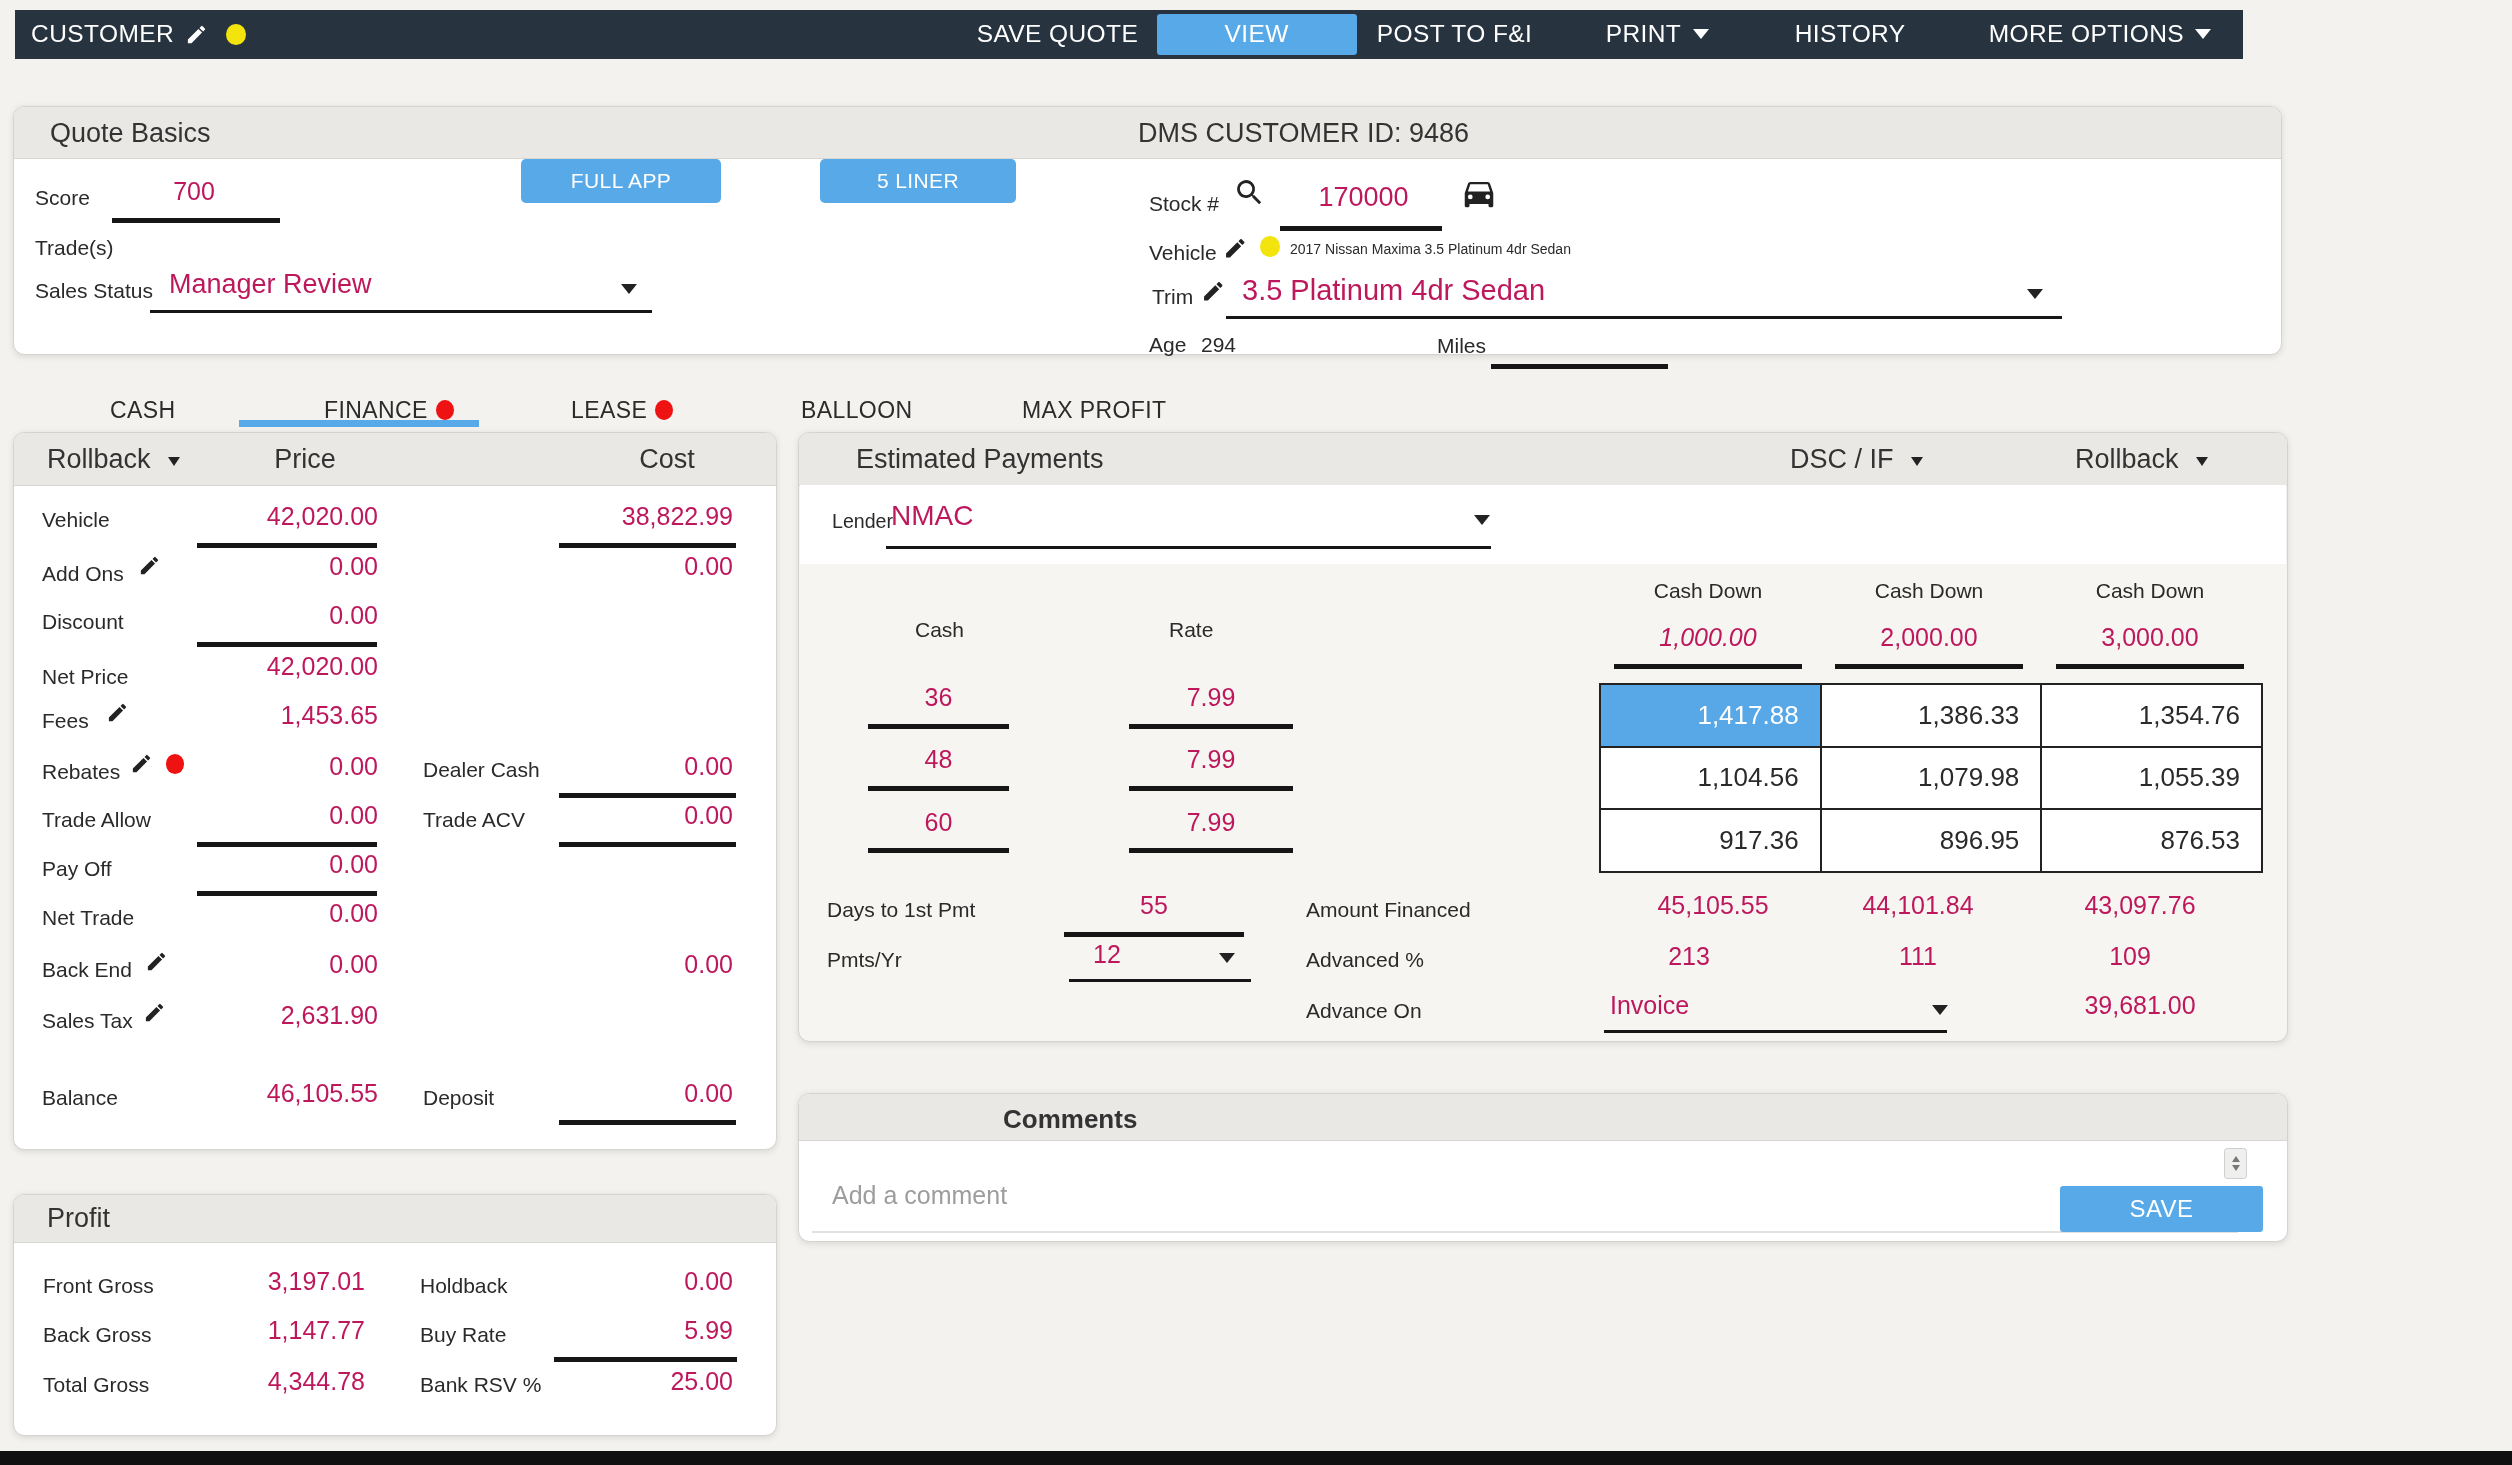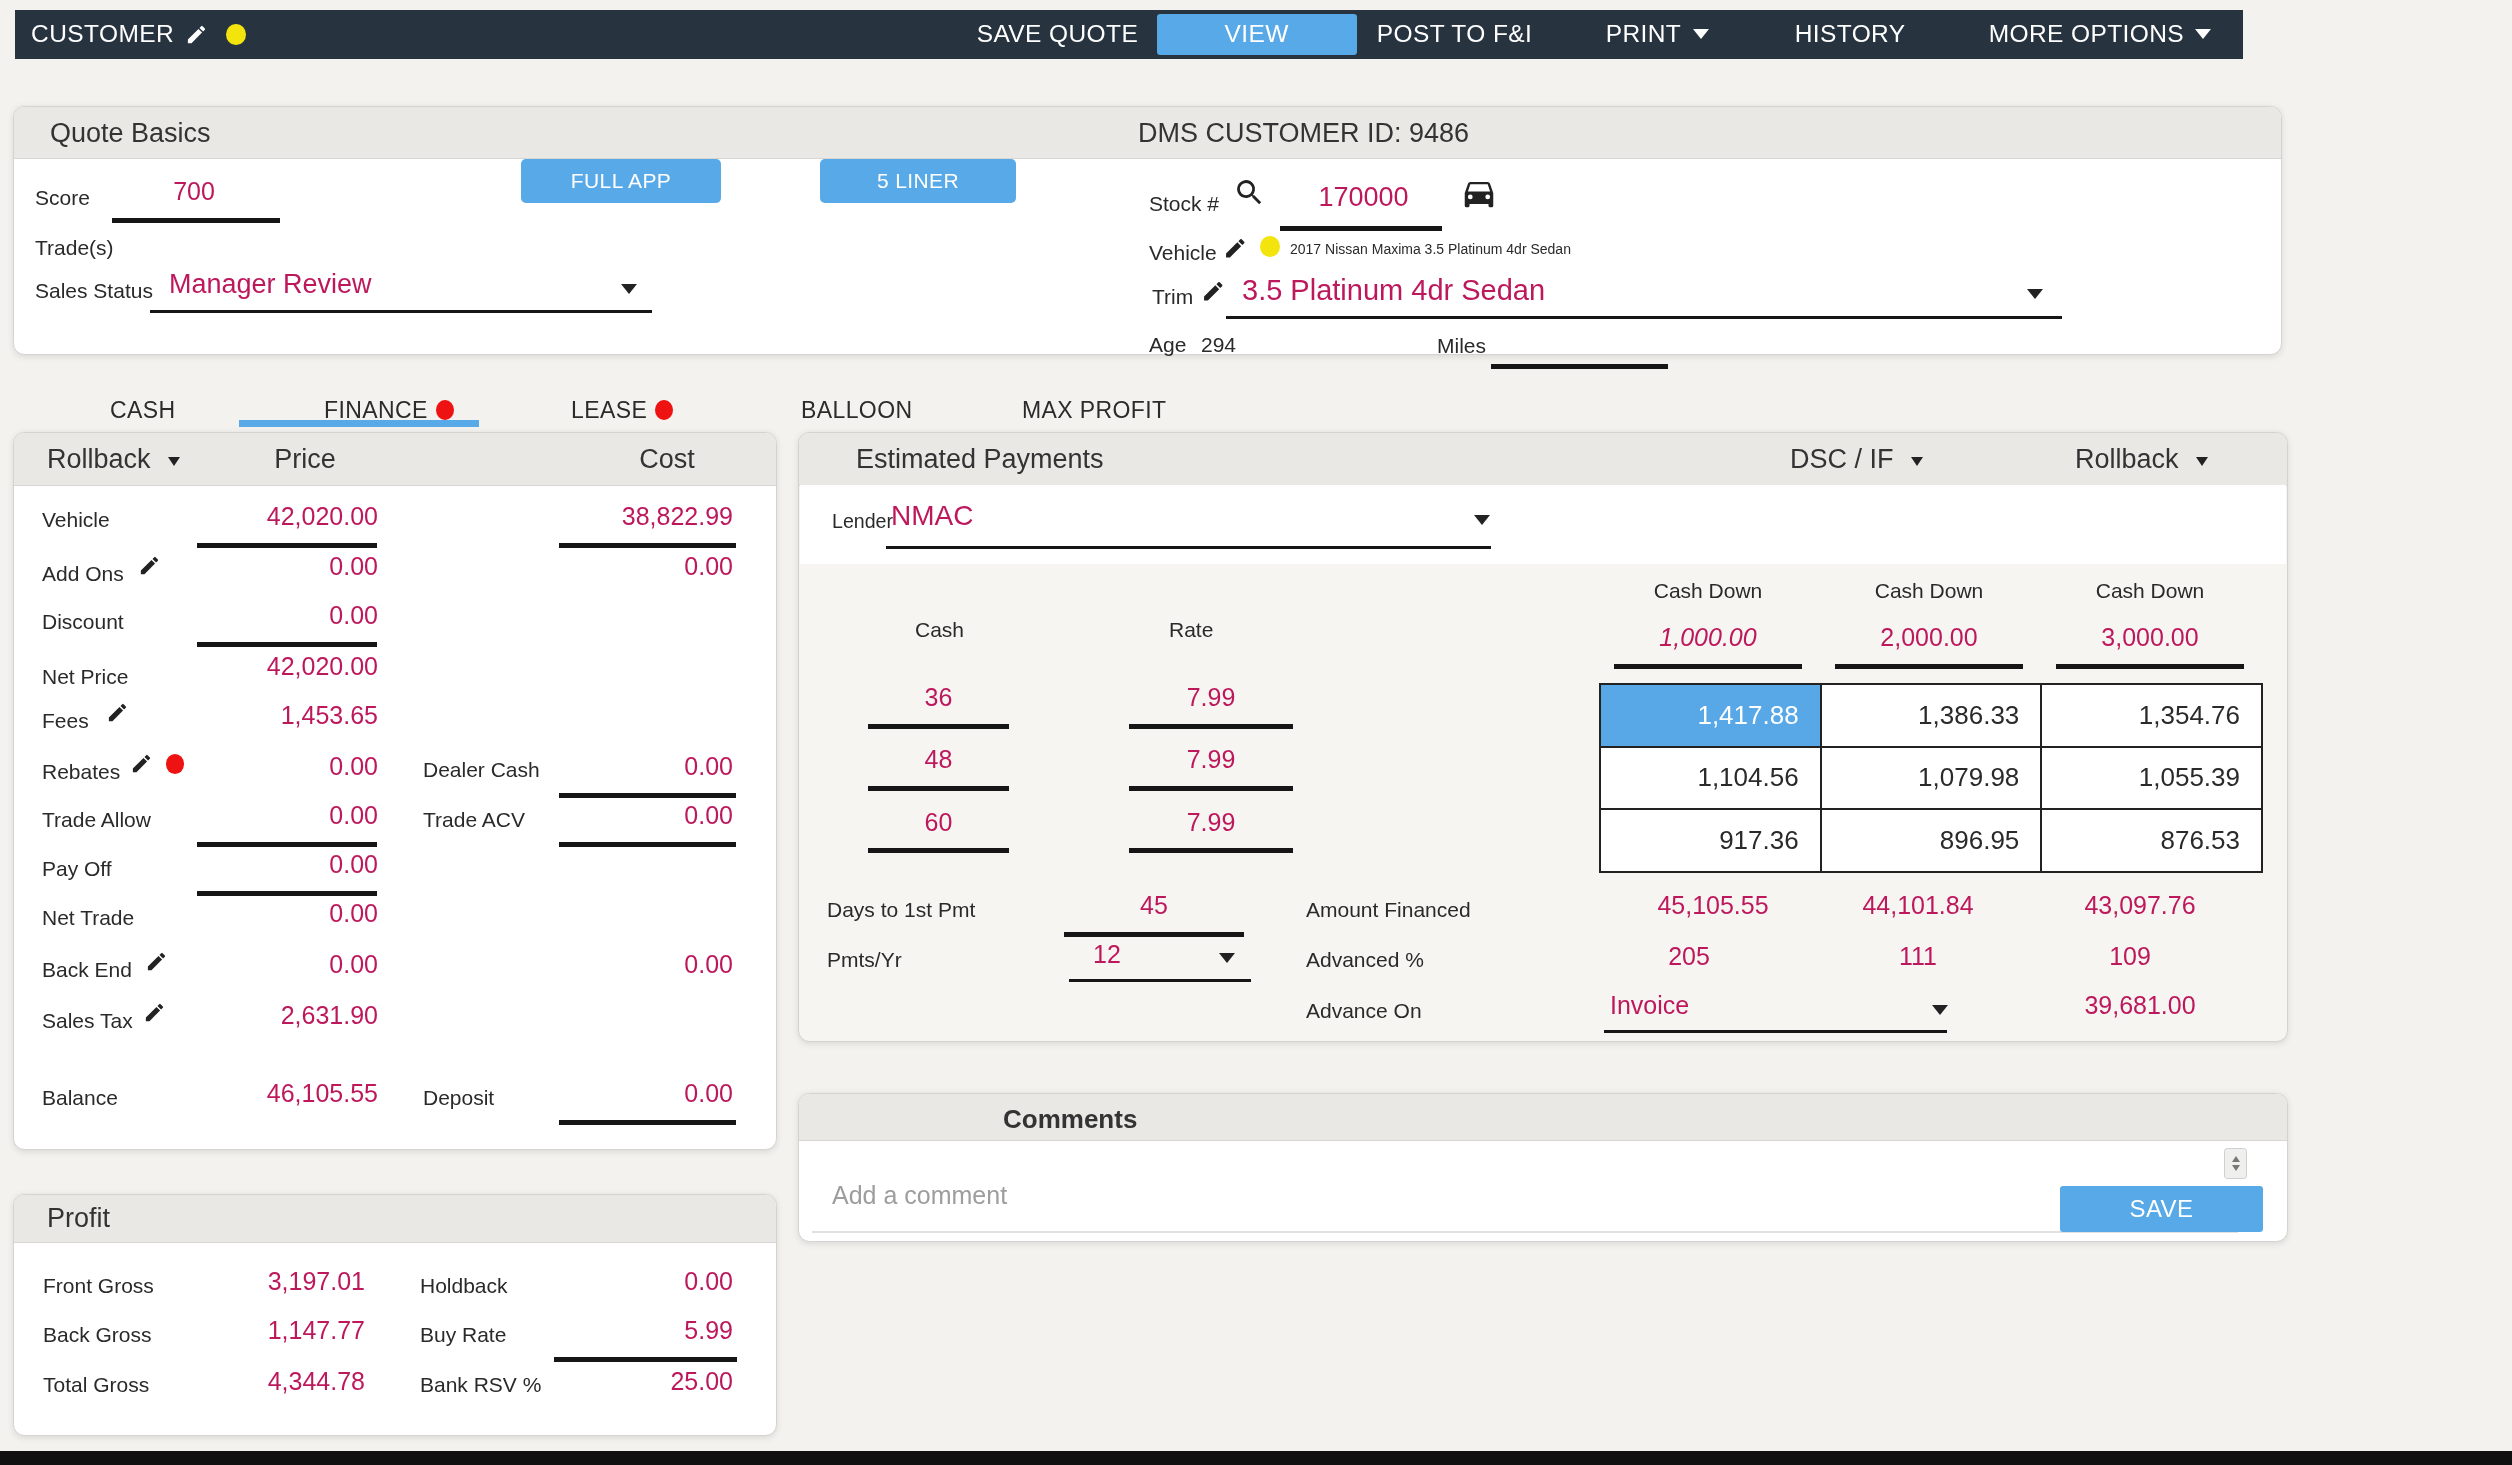--- a/index.html
+++ b/index.html
@@ -337,35 +337,35 @@
     <div class="cell">1,354.76</div>
     <div class="cell">1,104.56</div>
     <div class="cell">1,079.98</div>
     <div class="cell">1,055.39</div>
     <div class="cell">917.36</div>
     <div class="cell">896.95</div>
     <div class="cell">876.53</div>
   </div>
 
   <div class="lbl" style="left:28px;top:465px;">Days to 1st Pmt</div>
-  <div class="val ctr" style="left:265px;top:458px;width:180px;">45</div>
+  <div class="val ctr" style="left:265px;top:458px;width:180px;">55</div>
   <div class="ul ul-bold" style="left:265px;top:499px;width:180px;"></div>
 
   <div class="lbl" style="left:28px;top:515px;">Pmts/Yr</div>
   <div class="val" style="left:294px;top:507px;">12</div>
   <span class="caret abs" style="left:420px;top:520px;"></span>
   <div class="ul" style="left:270px;top:546px;width:182px;height:2.5px;"></div>
 
   <div class="lbl" style="left:507px;top:465px;">Amount Financed</div>
   <div class="val ctr" style="left:816px;top:458px;width:196px;">45,105.55</div>
   <div class="val ctr" style="left:1021px;top:458px;width:196px;">44,101.84</div>
   <div class="val ctr" style="left:1243px;top:458px;width:196px;">43,097.76</div>
 
   <div class="lbl" style="left:507px;top:515px;">Advanced %</div>
-  <div class="val ctr" style="left:792px;top:509px;width:196px;">205</div>
+  <div class="val ctr" style="left:792px;top:509px;width:196px;">213</div>
   <div class="val ctr" style="left:1021px;top:509px;width:196px;">111</div>
   <div class="val ctr" style="left:1233px;top:509px;width:196px;">109</div>
 
   <div class="lbl" style="left:507px;top:566px;">Advance On</div>
   <div class="val" style="left:811px;top:558px;">Invoice</div>
   <span class="caret abs" style="left:1133px;top:572px;"></span>
   <div class="ul" style="left:805px;top:597px;width:343px;height:2.5px;"></div>
   <div class="val ctr" style="left:1243px;top:558px;width:196px;">39,681.00</div>
 </div>
 

